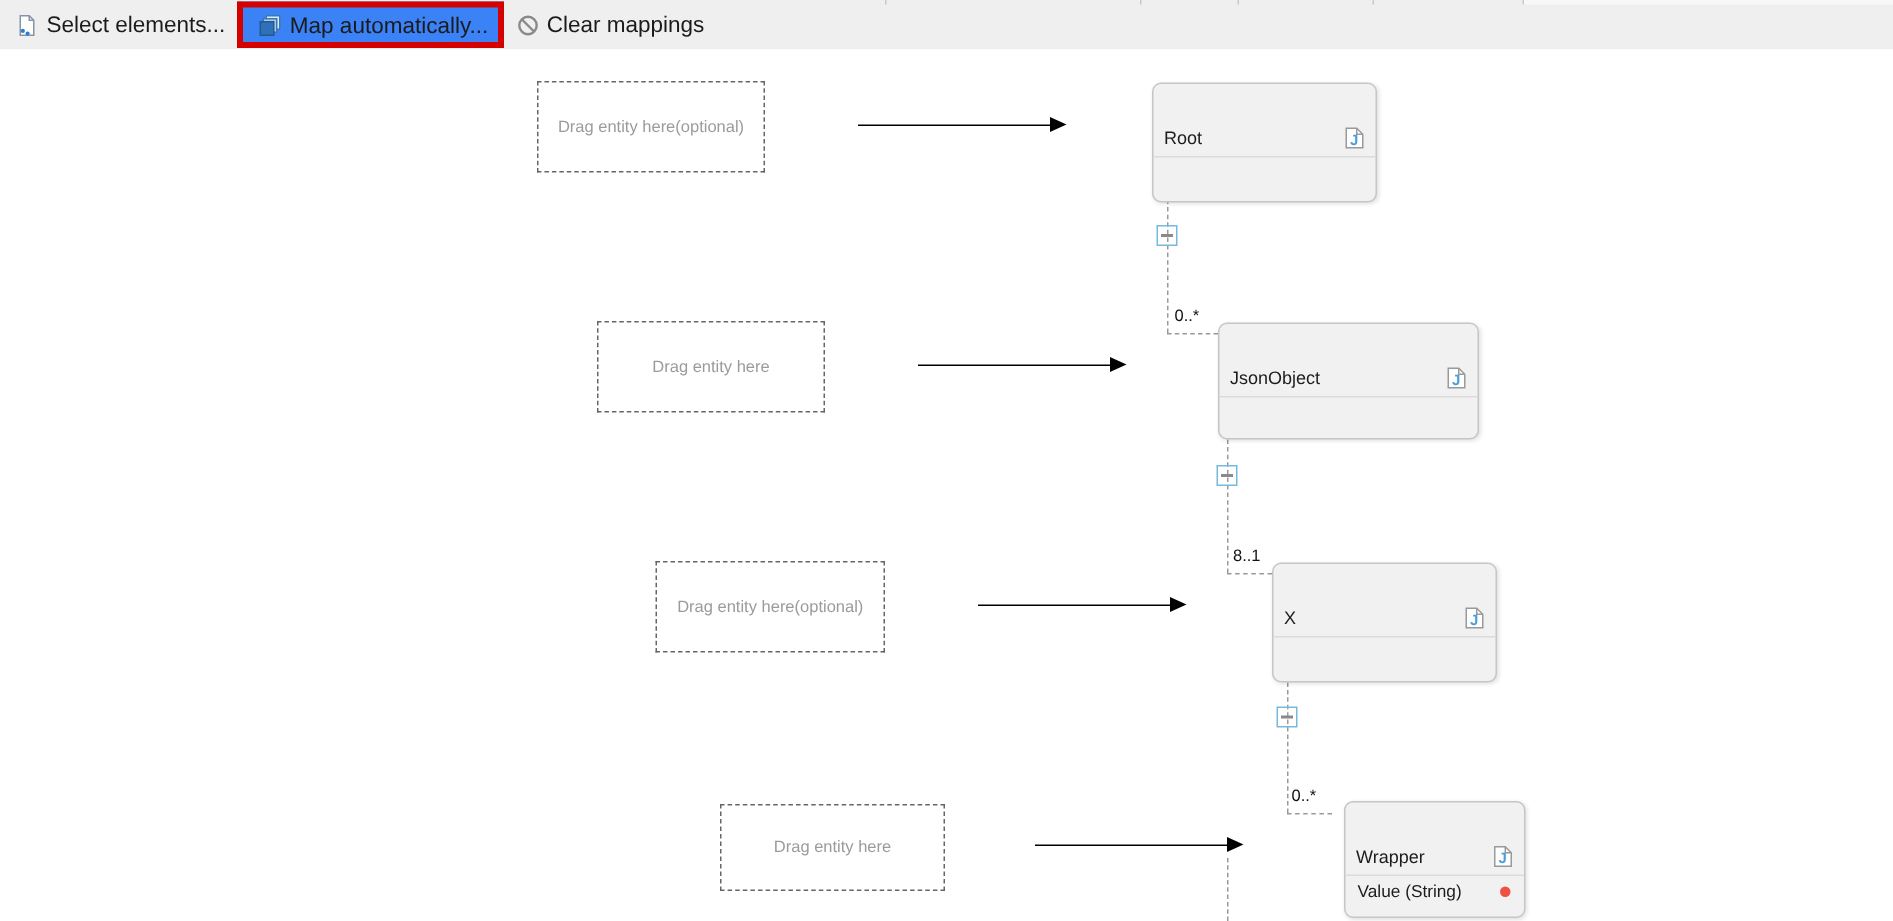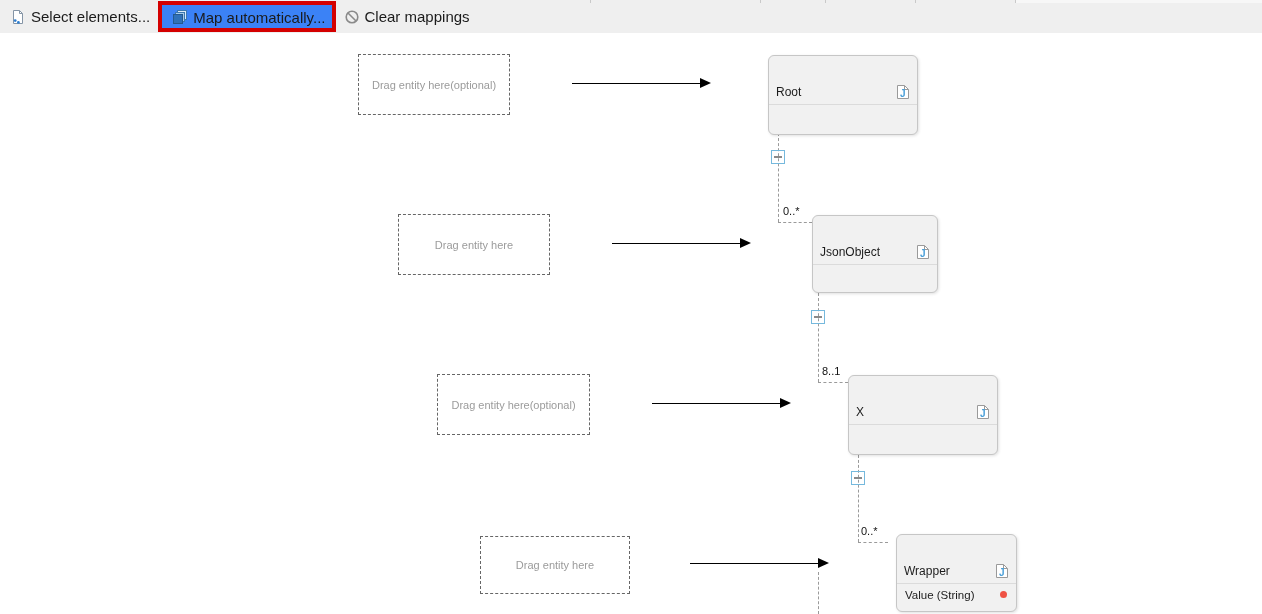--- a/index.html
+++ b/index.html
@@ -79,21 +79,21 @@
   .entity-title{font-size:12px;color:#1c1c1c;}
   .json-icon{display:inline-flex;width:14px;height:16px;}
   .entity-body{padding:3px 0 0 0;}
   .field-row{
     display:flex;align-items:center;justify-content:space-between;
     padding:0 9px 0 8px;height:15px;font-size:11.5px;color:#1c1c1c;
   }
   .dot{width:7px;height:7px;border-radius:50%;background:#ef5244;flex:0 0 auto;}
 
   .en-root{left:768px;top:22px;width:150px;height:80px;}
-  .en-json{left:812px;top:182px;width:126px;height:78px;}
+  .en-json{left:812px;top:182px;width:174px;height:78px;}
   .en-x{left:848px;top:342px;width:150px;height:80px;}
   .en-wrap{left:896px;top:501px;width:121px;height:78px;}
 </style>
 </head>
 <body>
 
 <div class="app">
 
   <div class="toolbar">
     <div class="tb-btn">

